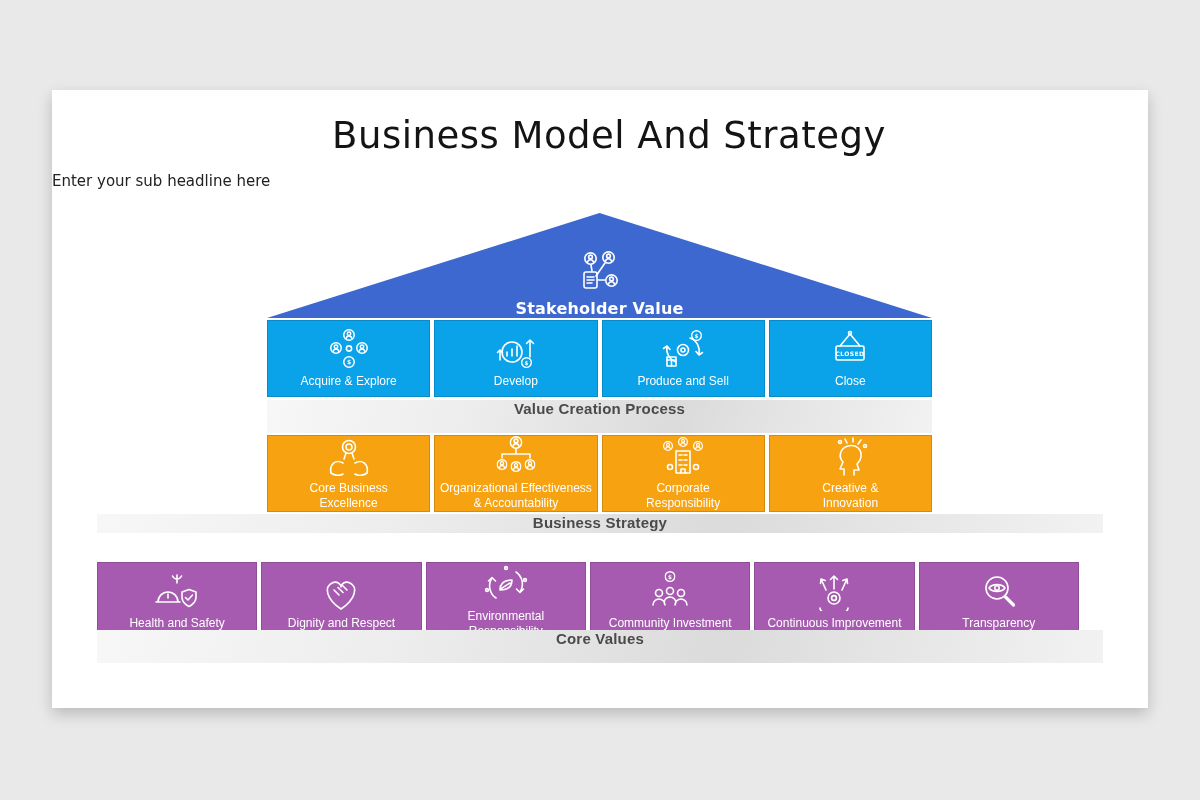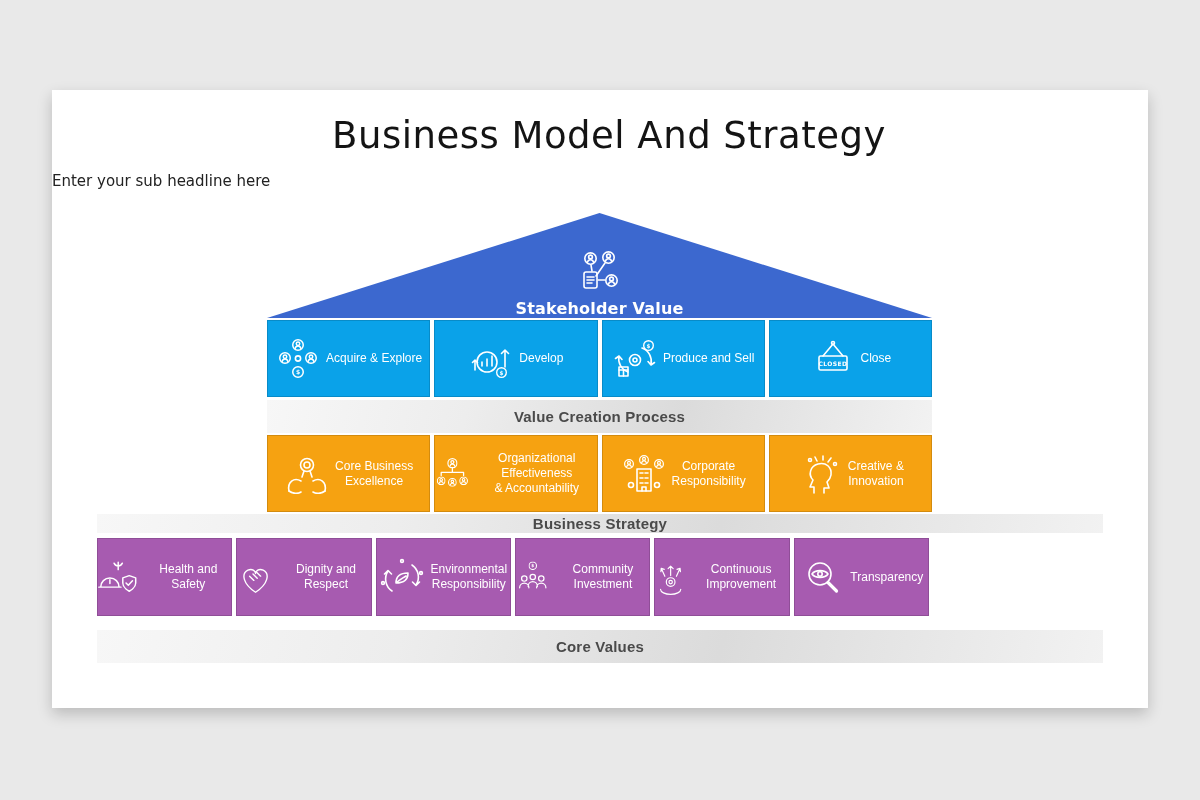--- a/index.html
+++ b/index.html
@@ -27,36 +27,36 @@
     display:flex; flex-direction:column; align-items:center; justify-content:flex-end;
     gap:3px;
   }
   .apex-label { color:#fff; font-size:16px; font-weight:bold; letter-spacing:.2px; }
 
   .row {
     position:absolute; display:flex; gap:4px;
   }
   .row-1 { left:215px; top:230px; width:665px; height:77px; }
   .row-2 { left:215px; top:345px; width:665px; height:77px;border-radius:12px; }
-  .row-3 { left:45px;  top:448px; width:832px; height:78px; }
+  .row-3 { left:45px;  top:472px; width:982px; height:78px; }
 
   .box {
-    flex:1 1 0; display:flex; align-items:center; justify-content:center;
+    flex:1 1 0; display:flex; flex-direction:column; align-items:center; justify-content:center;
     gap:5px; box-shadow:inset 0 0 0 1px rgba(0,0,0,.14); cursor:default;
   }
   .box .lbl {
     color:#ffffff; font-size:12px; line-height:1.25; text-align:center; white-space:pre-line;
     font-family:"Liberation Sans",sans-serif;
   }
   .lv-blue   .box { background:#0aa2e9; }
   .lv-orange .box { background:#f6a211; }
   .lv-purple .box { background:#a75bb0; }
 
   .bar {
-    position:absolute; display:flex; align-items:center; justify-content:center;
+    position:absolute; display:flex; justify-content:center;
     background:linear-gradient(105deg,#f7f7f7 0%,#ededed 30%,#dbdbdb 62%,#f2f2f2 100%);
     color:#4a4a4a; font-size:15px; font-weight:bold; letter-spacing:.2px;
     font-family:"Liberation Sans",sans-serif;
   }
   .bar-1 { left:215px; top:310px; width:665px; height:33px; }
   .bar-2 { left:45px;  top:424px; width:1006px; height:19px; }
   .bar-3 { left:45px;  top:540px; width:1006px; height:33px; }
 
   svg.ic { stroke:#fff; fill:none; stroke-width:1.6; stroke-linecap:round; stroke-linejoin:round; }
   .hidden-defs { position:absolute; width:0; height:0; overflow:hidden; }

